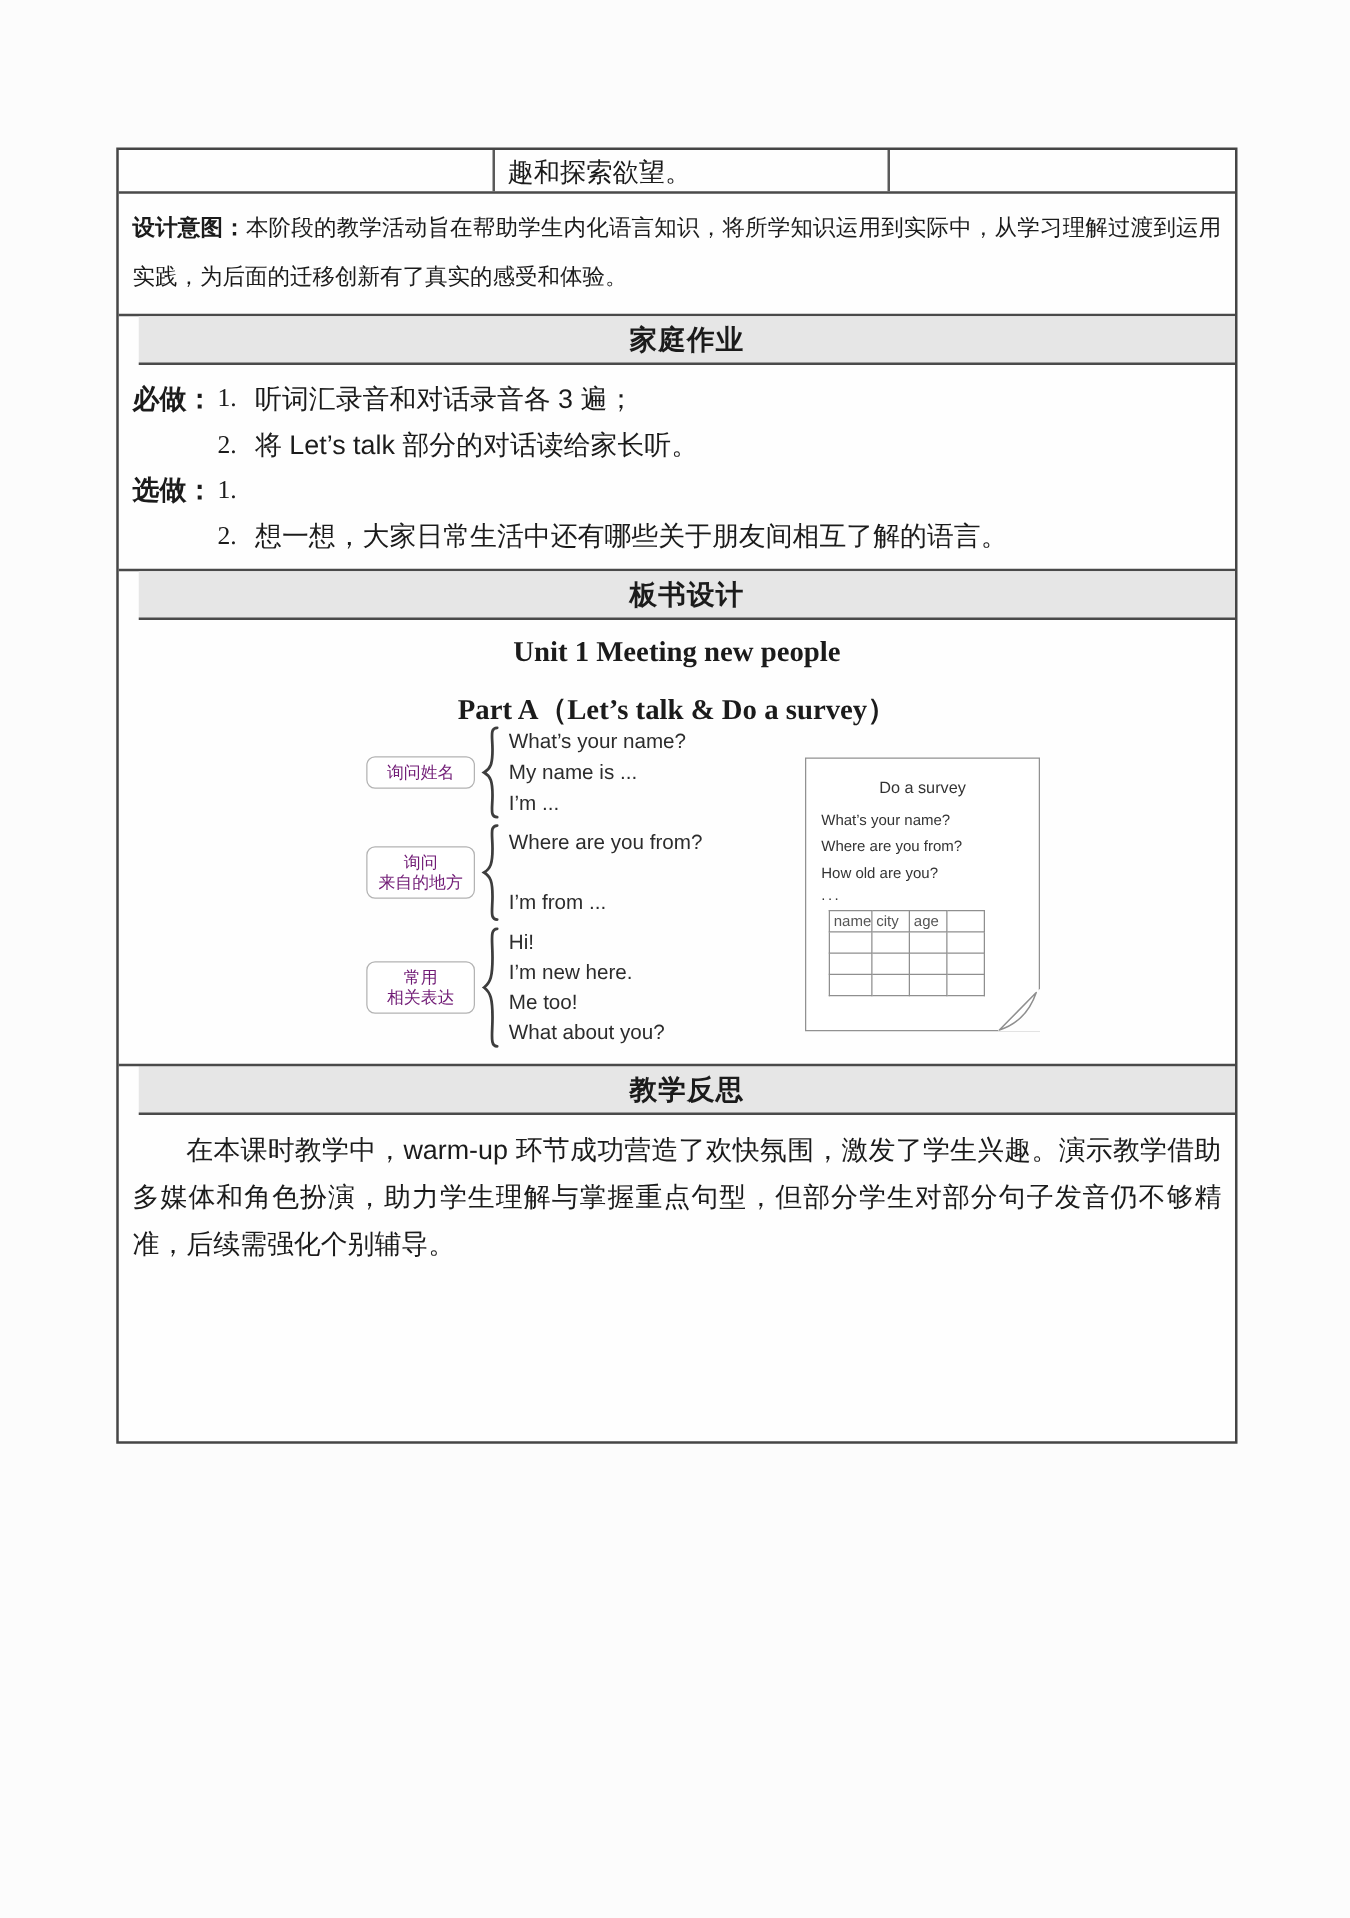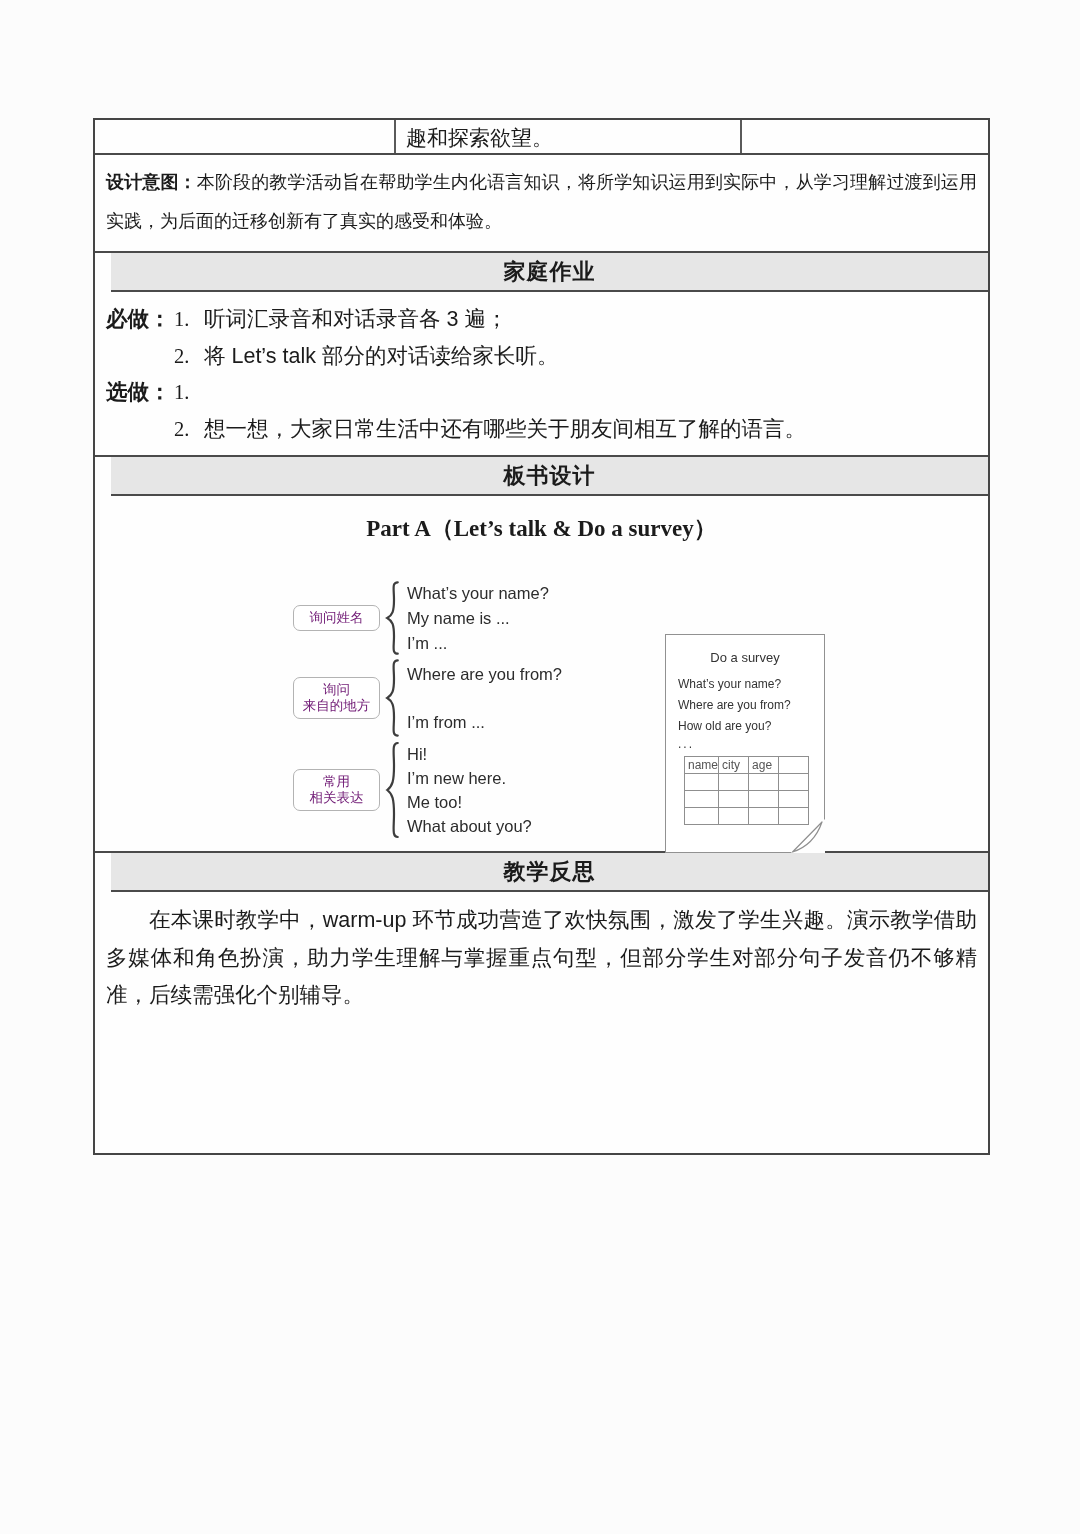--- a/index.html
+++ b/index.html
@@ -13,21 +13,21 @@
   }
 
   .doc {
     position:absolute; left:93px; top:118px; width:897px;
     border:2px solid #454545; background:#fefefe;
   }
 
   
   .row-top { display:flex; height:35px; border-bottom:2px solid #4a4a4a; font-size:21px; }
   .rt-a { width:301px; border-right:2px solid #5a5a5a; }
-  .rt-b { width:346px; border-right:2px solid #5a5a5a; padding:4px 0 0 10px; }
+  .rt-b { width:316px; border-right:2px solid #5a5a5a; padding:4px 0 0 10px; }
   .rt-c { flex:1; }
 
   
   .row-intent {
     min-height:77px; border-bottom:2px solid #4a4a4a;
     padding:8px 11px 10px; font-size:18px; line-height:39px; text-align:justify;
   }
   .bold { font-weight:bold; }
 
   
@@ -61,21 +61,21 @@
   }
   .blabel span { display:block; }
   .brace { flex-shrink:0; margin:0 7px 0 5px; height:100%; }
   .bitems { display:flex; flex-direction:column; justify-content:center; color:#2c2c2c; font-size:16.5px; white-space:nowrap; }
   .bg1 .bitems div { line-height:25px; }
   .bg2 .bitems div { line-height:22px; }
   .bg2 .bitems div + div { margin-top:26px; }
   .bg3 .bitems div { line-height:24px; }
 
   
-  .survey { position:absolute; left:570px; top:110px; width:160px; height:219px; border:1px solid #919191; background:#fff;margin-top:28px; }
+  .survey { position:absolute; left:549px; top:110px; width:188px; height:219px; border:1px solid #919191; background:#fff; }
   .sv-title { text-align:center; margin-top:15px; font-size:13px; color:#333; }
   .sv-q { margin:7px 0 0 12px; font-size:12px; color:#333; white-space:nowrap; }
   .sv-q.first { margin-top:12px; }
   .sv-ellipsis { margin:4px 0 0 12px; font-size:12px; color:#333; letter-spacing:2px; }
   .sv-table { position:absolute; left:18px; top:121px; border-collapse:collapse; }
   .sv-table td { width:30px; height:17px; border:1px solid #8f8f8f; font-size:12px; color:#555; padding:0 0 0 3px; vertical-align:middle; }
   .fold { position:absolute; right:-1px; bottom:-1px; width:34px; height:34px; }
 
   
   .row-reflect { min-height:261px; padding:10px 11px 8px; font-size:21.5px; line-height:37.5px; text-align:justify; }
@@ -120,20 +120,21 @@
       <span class="hw-num">2.</span>
       <span>想一想，大家日常生活中还有哪些关于朋友间相互了解的语言。</span>
     </div>
   </div>
 
   <div class="band">
     <span>板书设计</span>
   </div>
 
   <div class="row-board">
+    <div class="b-title b-title1">Unit 1 Meeting new people</div>
     <div class="b-title b-title2">Part A（Let’s talk &amp; Do a survey）</div>
 
     <div class="bgroup bg1">
       <div class="blabel">
         <span>询问姓名</span>
       </div>
       <svg class="brace" width="15" viewBox="0 0 20 100" preserveAspectRatio="none">
         <path d="M17 3 C9 3 12 12 12 26 C12 41 10 46 3 50 C10 54 12 59 12 74 C12 88 9 97 17 97" fill="none" stroke="#3d3d3d" stroke-width="2.2" stroke-linecap="round" vector-effect="non-scaling-stroke"></path>
       </svg>
       <div class="bitems">

